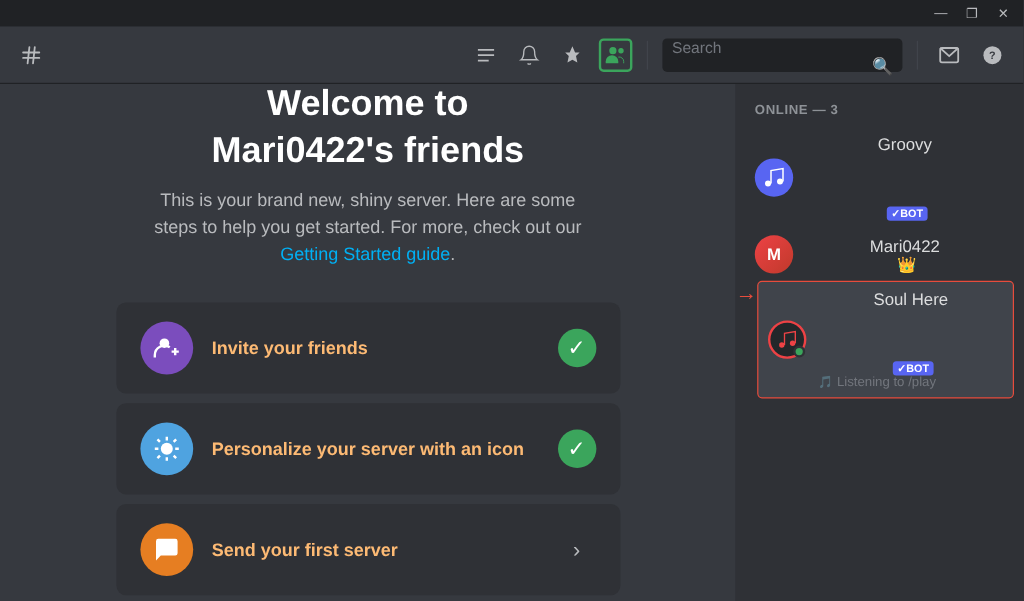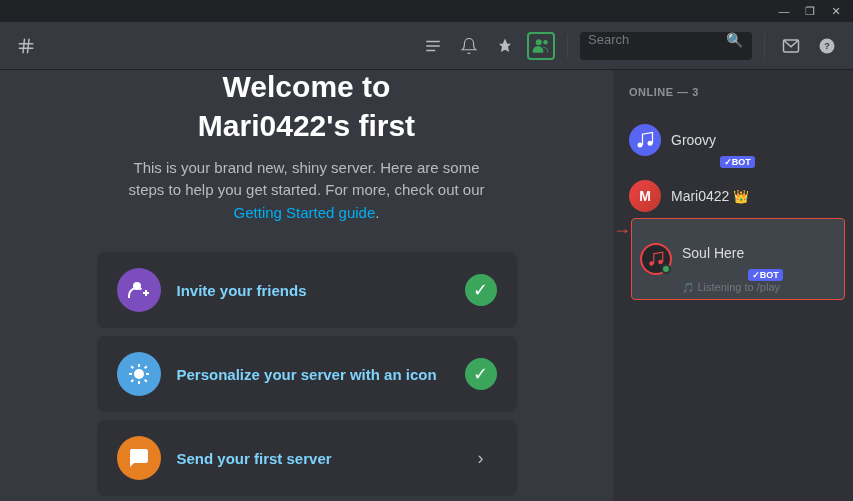--- a/index.html
+++ b/index.html
@@ -78,27 +78,28 @@
       border-radius: 4px;
     }
     .toolbar-divider {
       width: 1px;
       height: 24px;
       background: #40444b;
       margin: 0 4px;
     }
     .search-bar {
       display: flex;
-      align-items: flex-start;
+      align-items: flex-end;
       background: #202225;
       border-radius: 4px;
       padding: 0 8px;
       height: 28px;
-      width: 172px;
+      width: 200px;
       cursor: text;
+      flex-direction: column;
     }
     .search-bar input {
       background: transparent;
       border: none;
       outline: none;
       color: #b9bbbe;
       font-size: 13px;
       width: 100%;
     }
     .search-bar input::placeholder { color: #72767d; }
@@ -164,21 +165,21 @@
       flex-shrink: 0;
       display: flex;
       align-items: center;
       justify-content: center;
       font-size: 22px;
     }
     .welcome-card-label {
       flex: 1;
       font-weight: 700;
       font-size: 15px;
-      color: #7dd3fc;
+      color: #fdba74;
     }
     .welcome-card-action {
       width: 32px;
       height: 32px;
       border-radius: 50%;
       display: flex;
       align-items: center;
       justify-content: center;
       font-size: 18px;
     }
@@ -262,20 +263,21 @@
       font-size: 11px;
       color: #72767d;
       display: flex;
       align-items: center;
       gap: 3px;
     }
     .member-name-row {
       display: flex;
       align-items: center;
       flex-wrap: wrap;
+      flex-direction: column;
     }
     .crown-icon {
       color: #faa61a;
       font-size: 13px;
       margin-left: 4px;
     }
     .member-info { flex: 1; min-width: 0; }
     .arrow-indicator {
       position: absolute;
       left: -18px;
@@ -350,21 +352,21 @@
           <text x="12" y="16" text-anchor="middle" fill="#36393f" font-size="12" font-weight="bold">?</text>
         </svg>
       </div>
     </div>
 
     <div class="content-split">
 
       <div class="welcome-content">
         <div class="welcome-title">
           <span>Welcome to</span><br>
-          <span>Mari0422's first</span>
+          <span>Mari0422's friends</span>
         </div>
         <div class="welcome-subtitle">
           <span>This is your brand new, shiny server. Here are some steps to help you get started. For more, check out our</span>
           <a href="#">Getting Started guide</a>.
         </div>
 
         <div class="welcome-card">
           <div class="welcome-card-icon icon-invite">
             <svg width="24" height="24" viewBox="0 0 24 24" fill="white">
               <circle cx="10" cy="8" r="4"></circle>

